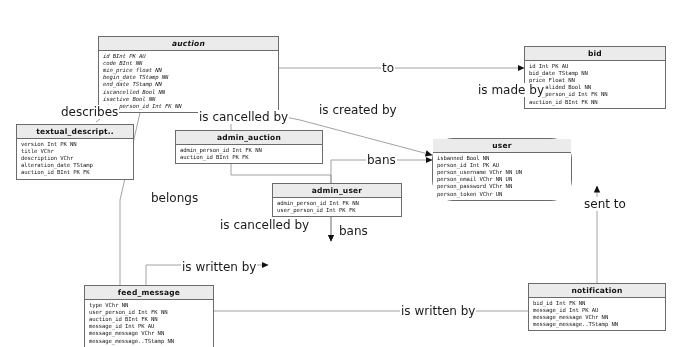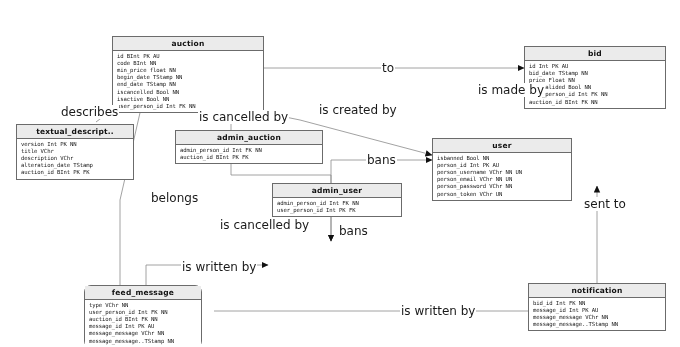--- a/index.html
+++ b/index.html
@@ -102,21 +102,21 @@
 
       <path d="M146,265 L268,265" marker-end="url(#arrowhead)"></path>
       <path d="M146,265 L146,285"></path>
 
       <path d="M597,283 L597,186" marker-end="url(#arrowhead)"></path>
 
       <path d="M214,311 L528,311"></path>
     </g>
   </svg>
 
-  <div class="entity" style="left:112px; top:36px; width:152px;">
+  <div class="entity" style="left:98px; top:36px; width:181px;font-style:italic;">
     <div class="entity-title">auction</div>
     <div class="entity-body">
       <div class="attr">id BInt PK AU</div>
       <div class="attr">code BInt NN</div>
       <div class="attr">min_price float NN</div>
       <div class="attr">begin_date TStamp NN</div>
       <div class="attr">end_date TStamp NN</div>
       <div class="attr">iscancelled Bool NN</div>
       <div class="attr">isactive Bool NN</div>
       <div class="attr">user_person_id Int FK NN</div>
@@ -147,42 +147,42 @@
   </div>
 
   <div class="entity" style="left:175px; top:130px; width:148px;">
     <div class="entity-title">admin_auction</div>
     <div class="entity-body">
       <div class="attr">admin_person_id Int FK NN</div>
       <div class="attr">auction_id BInt PK FK</div>
     </div>
   </div>
 
-  <div class="entity" style="left:432px; top:138px; width:140px;">
+  <div class="entity" style="left:432px; top:138px; width:140px;border-radius:21px;">
     <div class="entity-title">user</div>
     <div class="entity-body">
       <div class="attr">isbanned Bool NN</div>
       <div class="attr">person_id Int PK AU</div>
       <div class="attr">person_username VChr NN UN</div>
       <div class="attr">person_email VChr NN UN</div>
       <div class="attr">person_password VChr NN</div>
       <div class="attr">person_token VChr UN</div>
     </div>
   </div>
 
   <div class="entity" style="left:272px; top:183px; width:130px;">
     <div class="entity-title">admin_user</div>
     <div class="entity-body">
       <div class="attr">admin_person_id Int FK NN</div>
       <div class="attr">user_person_id Int PK FK</div>
     </div>
   </div>
 
 
-  <div class="entity" style="left:84px; top:285px; width:118px;border-radius:7px;">
+  <div class="entity" style="left:84px; top:285px; width:130px;">
     <div class="entity-title">feed_message</div>
     <div class="entity-body">
       <div class="attr">type VChr NN</div>
       <div class="attr">user_person_id Int FK NN</div>
       <div class="attr">auction_id BInt FK NN</div>
       <div class="attr">message_id Int PK AU</div>
       <div class="attr">message_message VChr NN</div>
       <div class="attr">message_message..TStamp NN</div>
     </div>
   </div>

